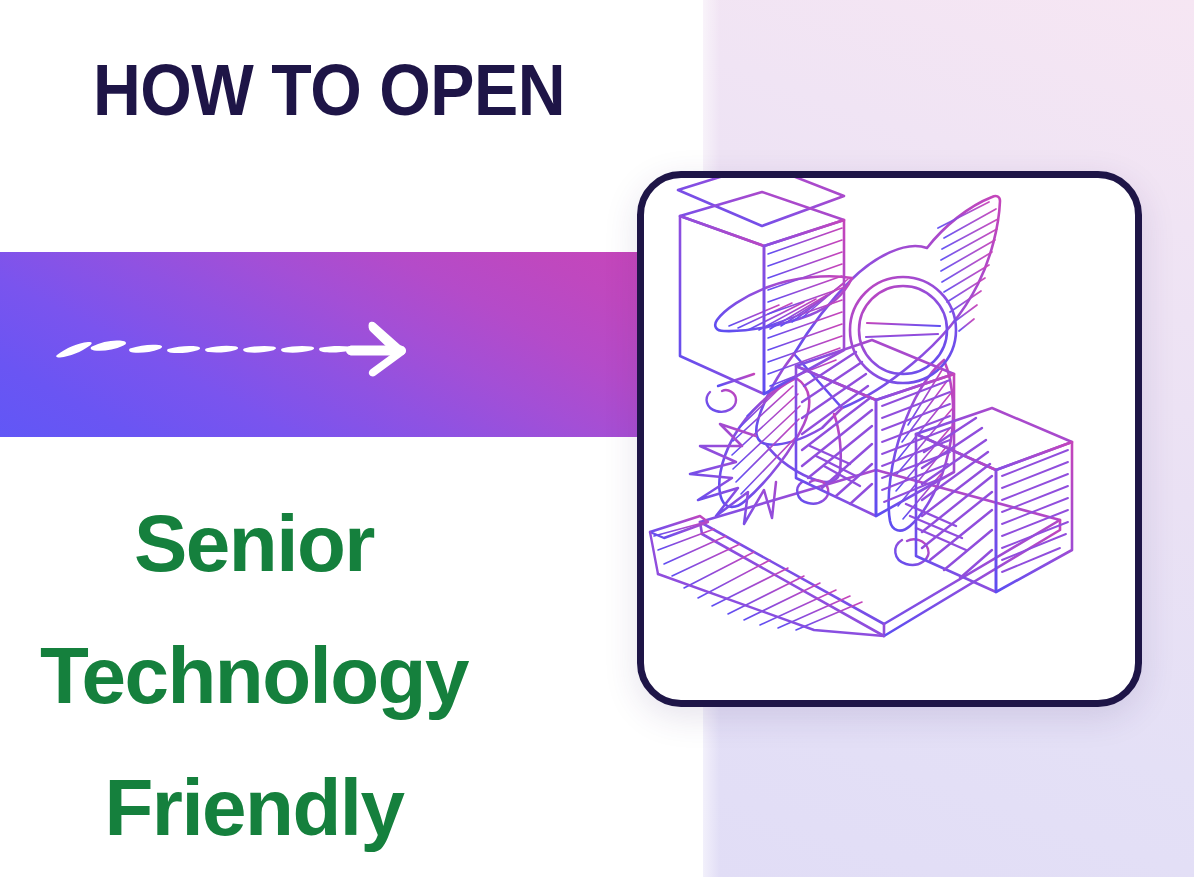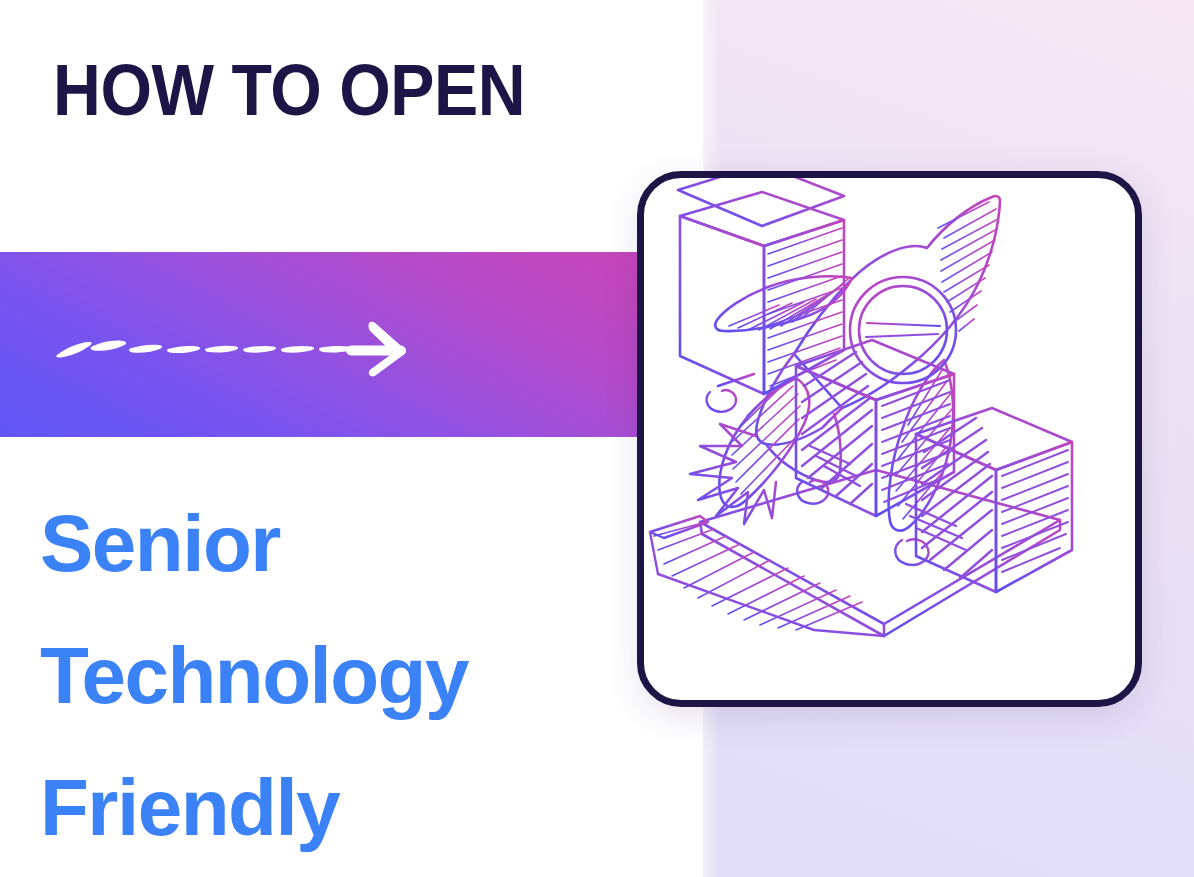--- a/index.html
+++ b/index.html
@@ -3,20 +3,21 @@
 <meta charset="utf-8">
 <style>
   html,body{margin:0;padding:0;background:#ffffff;}
   body{font-family:"Liberation Sans",sans-serif;-webkit-font-smoothing:antialiased;}
 
   .poster{
     position:relative;
     width:1194px;height:877px;
     overflow:hidden;
     background:#ffffff;
+    text-align:center;
   }
 
   
   .bg-right{
     position:absolute;
     left:703px;top:0;
     width:491px;height:877px;
     background:
       linear-gradient(200deg,
         #f6e6f3 0%,
@@ -96,21 +97,21 @@
     position:absolute;
     left:0;top:0;
     width:491px;height:522px;
   }
   .card-art svg{display:block;}
 
   
   .subhead{
     position:absolute;
     left:40px;top:478px;
-    color:#3b82f6;
+    color:#15803d;
     font-size:80px;
     line-height:132px;
     font-weight:700;
     letter-spacing:-1.5px;
     font-family:"Liberation Sans",sans-serif;
   }
   .subhead div{height:132px;}
 </style>
 </head>
 <body>

